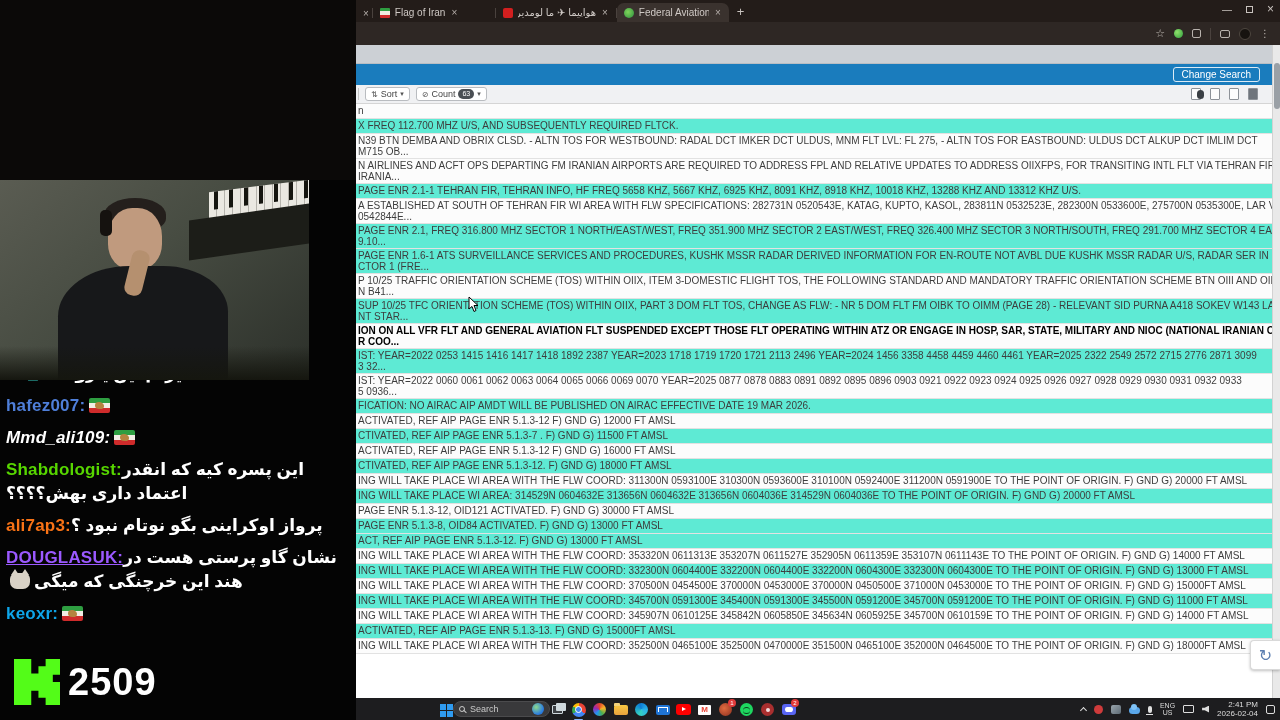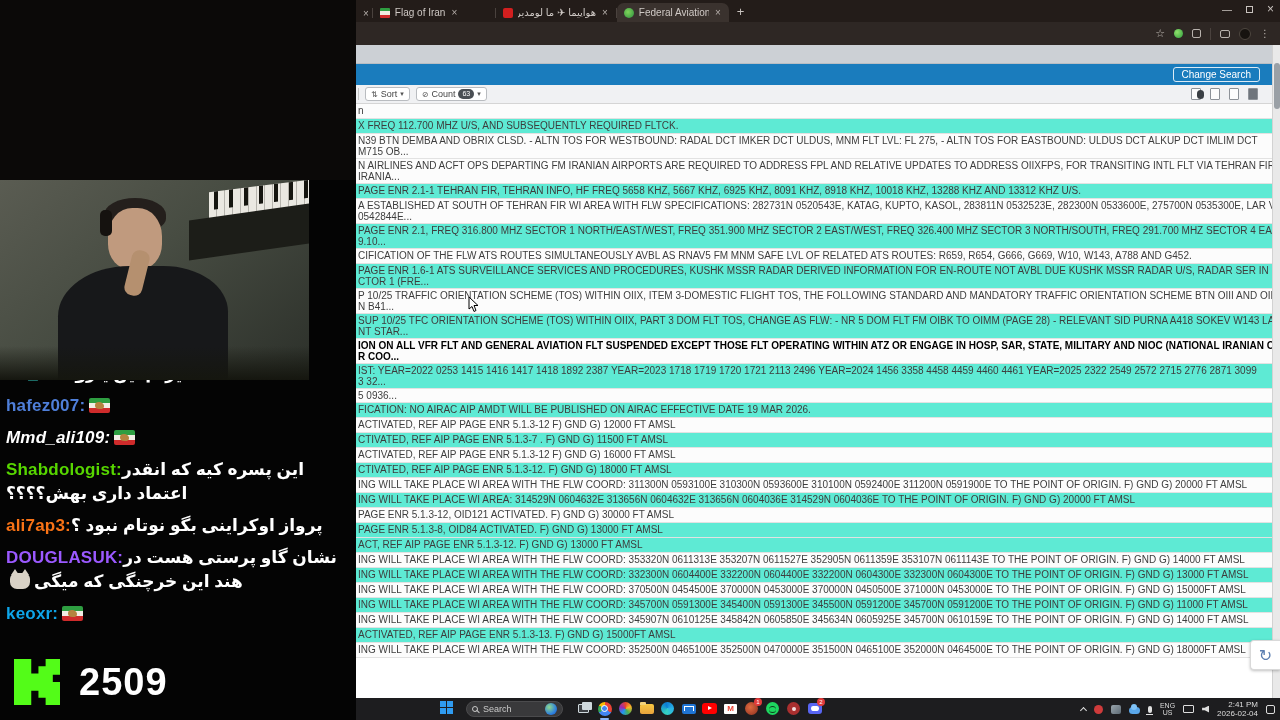--- a/index.html
+++ b/index.html
@@ -69,21 +69,21 @@
   .scroll-thumb { position:absolute; top:18px; left:1px; width:6px; height:46px; background:#9aa0a6; border-radius:3px; }
 
   .recaptcha { position:absolute; right:0; bottom:28px; width:30px; height:30px; background:#fff;
                border:1px solid #d9d9d9; border-right:none; border-radius:4px 0 0 4px;
                box-shadow:0 1px 3px rgba(0,0,0,.25); display:flex; align-items:center; justify-content:center;
                color:#5a7db0; font-size:16px; }
 
   
   .taskbar { position:absolute; left:356px; right:0; bottom:0; height:22px; background:#1d1d1f;
              display:flex; align-items:center; z-index:2; }
-  .tb-main { display:flex; align-items:flex-start; gap:13px; margin-left:84px; }
+  .tb-main { display:flex; align-items:flex-end; gap:0; margin-left:84px; }
   .start { width:13px; height:13px; display:grid; grid-template-columns:6px 6px; gap:1px; }
   .start span { background:#2f9bf0; width:6px; height:6px; }
   .search-pill { width:97px; height:16px; background:#39393b; border:1px solid #4b4b4d; border-radius:9px;
                  display:flex; align-items:center; gap:5px; padding:0 5px; color:#c9c9c9; font-size:9px; }
   .mag { width:6px; height:6px; border:1px solid #c9c9c9; border-radius:50%; position:relative; flex:none; }
   .mag::after { content:''; position:absolute; width:4px; height:1px; background:#c9c9c9; right:-3px; bottom:-1px; transform:rotate(45deg); }
   .globe { margin-left:auto; width:12px; height:12px; border-radius:50%;
            background:radial-gradient(circle at 35% 35%,#8ed98a,#2b7de0 65%,#1b5fb8); }
   .app { width:15px; height:15px; position:relative; display:flex; align-items:center; justify-content:center; flex:none; }
   .app .badge { position:absolute; right:-3px; top:-3px; min-width:8px; height:8px; background:#e23b3b;
@@ -159,21 +159,21 @@
   .emote { display:inline-block; vertical-align:-2px; margin:0 4px; }
   .emote-iran-flag { width:21px; height:15px; border-radius:2px; position:relative;
       background:linear-gradient(180deg,#2e9e41 0 33%,#f2ede4 33% 66%,#cf2b2b 66% 100%); }
   .emote-iran-flag::after { content:''; position:absolute; left:6px; top:4px; width:9px; height:7px;
       background:#b5833f; border-radius:45% 55% 40% 50%; }
   .emote-cat { width:20px; height:16px; background:#d9d2c6; border-radius:6px 6px 7px 7px; position:relative; }
   .emote-cat::before, .emote-cat::after { content:''; position:absolute; top:-4px;
       border-left:4px solid transparent; border-right:4px solid transparent; border-bottom:6px solid #d9d2c6; }
   .emote-cat::before { left:1px; } .emote-cat::after { right:1px; }
 
-  .kick { position:absolute; left:14px; top:658px; display:flex; align-items:center; gap:19px; z-index:4; }
+  .kick { position:absolute; left:14px; top:658px; display:flex; align-items:center; gap:8px; z-index:4; }
   .kick-count { color:#fff; font-size:38px; font-weight:800; letter-spacing:1px; }
 
   .cursor { position:absolute; left:468px; top:296px; z-index:6; }
 </style>
 </head>
 <body>
 
 <div id="app" data-name="screen">
 
   <div class="browser" data-name="browser-window">
@@ -262,23 +262,20 @@
           <div>PAGE ENR 2.1-1 TEHRAN FIR, TEHRAN INFO, HF FREQ 5658 KHZ, 5667 KHZ, 6925 KHZ, 8091 KHZ, 8918 KHZ, 10018 KHZ, 13288 KHZ AND 13312 KHZ U/S.</div>
         </div>
         <div class="row double" data-name="notam-row">
           <div>A ESTABLISHED AT SOUTH OF TEHRAN FIR WI AREA WITH FLW SPECIFICATIONS: 282731N 0520543E, KATAG, KUPTO, KASOL, 283811N 0532523E, 282300N 0533600E, 275700N 0535300E, LAR VOR/DME,</div>
           <div>0542844E...</div>
         </div>
         <div class="row alt double" data-name="notam-row">
           <div>PAGE ENR 2.1, FREQ 316.800 MHZ SECTOR 1 NORTH/EAST/WEST, FREQ 351.900 MHZ SECTOR 2 EAST/WEST, FREQ 326.400 MHZ SECTOR 3 NORTH/SOUTH, FREQ 291.700 MHZ SECTOR 4 EAST/WEST/SOUTH,</div>
           <div>9.10...</div>
         </div>
-        <div class="row" data-name="notam-row">
-          <div>CIFICATION OF THE FLW ATS ROUTES SIMULTANEOUSLY AVBL AS RNAV5 FM MNM SAFE LVL OF RELATED ATS ROUTES: R659, R654, G666, G669, W10, W143, A788 AND G452.</div>
-        </div>
         <div class="row alt double" data-name="notam-row">
           <div>PAGE ENR 1.6-1 ATS SURVEILLANCE SERVICES AND PROCEDURES, KUSHK MSSR RADAR DERIVED INFORMATION FOR EN-ROUTE NOT AVBL DUE KUSHK MSSR RADAR U/S, RADAR SER IN SOME PARTS OF THE</div>
           <div>CTOR 1 (FRE...</div>
         </div>
         <div class="row double" data-name="notam-row">
           <div>P 10/25 TRAFFIC ORIENTATION SCHEME (TOS) WITHIN OIIX, ITEM 3-DOMESTIC FLIGHT TOS, THE FOLLOWING STANDARD AND MANDATORY TRAFFIC ORIENTATION SCHEME BTN OIII AND OIMD ARE APPLICABLE: 1.</div>
           <div>N B41...</div>
         </div>
         <div class="row alt double" data-name="notam-row">
           <div>SUP 10/25 TFC ORIENTATION SCHEME (TOS) WITHIN OIIX, PART 3 DOM FLT TOS, CHANGE AS FLW: - NR 5 DOM FLT FM OIBK TO OIMM (PAGE 28) - RELEVANT SID PURNA A418 SOKEV W143 LAR Z5 LOSAN</div>
@@ -286,20 +283,21 @@
         </div>
         <div class="row bold double" data-name="notam-row">
           <div>ION ON ALL VFR FLT AND GENERAL AVIATION FLT SUSPENDED EXCEPT THOSE FLT OPERATING WITHIN ATZ OR ENGAGE IN HOSP, SAR, STATE, MILITARY AND NIOC (NATIONAL IRANIAN OIL CO) HELICOPTER FLT</div>
           <div>R COO...</div>
         </div>
         <div class="row alt double" data-name="notam-row">
           <div>IST: YEAR=2022 0253 1415 1416 1417 1418 1892 2387 YEAR=2023 1718 1719 1720 1721 2113 2496 YEAR=2024 1456 3358 4458 4459 4460 4461 YEAR=2025 2322 2549 2572 2715 2776 2871 3099</div>
           <div>3 32...</div>
         </div>
         <div class="row double" data-name="notam-row">
+          <div>IST: YEAR=2022 0060 0061 0062 0063 0064 0065 0066 0069 0070 YEAR=2025 0877 0878 0883 0891 0892 0895 0896 0903 0921 0922 0923 0924 0925 0926 0927 0928 0929 0930 0931 0932 0933</div>
           <div>5 0936...</div>
         </div>
         <div class="row alt" data-name="notam-row">
           <div>FICATION: NO AIRAC AIP AMDT WILL BE PUBLISHED ON AIRAC EFFECTIVE DATE 19 MAR 2026.</div>
         </div>
         <div class="row" data-name="notam-row">
           <div>ACTIVATED, REF AIP PAGE ENR 5.1.3-12 F) GND G) 12000 FT AMSL</div>
         </div>
         <div class="row alt" data-name="notam-row">
           <div>CTIVATED, REF AIP PAGE ENR 5.1.3-7 . F) GND G) 11500 FT AMSL</div>
@@ -431,21 +429,21 @@
 
   <div class="overlay" data-name="stream-overlay">
     <div class="overlay-top" data-name="overlay-top-panel"></div>
 
     <div class="chat" data-name="chat-list">
         <div class="chat-msg" data-name="chat-message"><span class="chat-user" data-name="chat-username" style="color: rgb(42, 161, 152);">mr_noh:</span><span class="chat-text" dir="rtl" data-name="chat-text"> میزنم این یارو</span></div>
         <div class="chat-msg" data-name="chat-message"><span class="chat-user" data-name="chat-username" style="color: rgb(79, 127, 217);">hafez007:</span><span class="chat-text" dir="rtl" data-name="chat-text"> <span class="emote emote-iran-flag" data-name="iran-flag-emote"></span></span></div>
         <div class="chat-msg" data-name="chat-message"><span class="chat-user" data-name="chat-username" style="color: rgb(255, 255, 255); font-style: italic;">Mmd_ali109:</span><span class="chat-text" dir="rtl" data-name="chat-text"> <span class="emote emote-iran-flag" data-name="iran-flag-emote"></span></span></div>
         <div class="chat-msg" data-name="chat-message"><span class="chat-user" data-name="chat-username" style="color: rgb(87, 214, 0);">Shabdologist:</span><span class="chat-text" dir="rtl" data-name="chat-text"> این پسره کیه که انقدر اعتماد داری بهش؟؟؟؟</span></div>
         <div class="chat-msg" data-name="chat-message"><span class="chat-user" data-name="chat-username" style="color: #f97316;">ali7ap3:</span><span class="chat-text" dir="rtl" data-name="chat-text"> پرواز اوکراینی بگو نوتام نبود ؟</span></div>
-        <div class="chat-msg" data-name="chat-message"><span class="chat-user" data-name="chat-username" style="color: rgb(155, 89, 255);">DOUGLASUK:</span><span class="chat-text" dir="rtl" data-name="chat-text"> نشان گاو پرستی هست در هند این خرچنگی که میگی<span class="emote emote-cat" data-name="cat-emote"></span></span></div>
+        <div class="chat-msg" data-name="chat-message"><span class="chat-user" data-name="chat-username" style="color: rgb(155, 89, 255); text-decoration: underline;">DOUGLASUK:</span><span class="chat-text" dir="rtl" data-name="chat-text"> نشان گاو پرستی هست در هند این خرچنگی که میگی<span class="emote emote-cat" data-name="cat-emote"></span></span></div>
         <div class="chat-msg" data-name="chat-message"><span class="chat-user" data-name="chat-username" style="color: #0ea5e9;">keoxr:</span><span class="chat-text" dir="rtl" data-name="chat-text"> <span class="emote emote-iran-flag" data-name="iran-flag-emote"></span></span></div>
       </div>
 
     <div class="webcam" data-name="webcam-feed">
       <div class="piano" data-name="piano-keys"></div>
       <div class="piano-body" data-name="piano-body"></div>
       <div class="person-hair" data-name="streamer-hair"></div>
       <div class="person-head" data-name="streamer-face"></div>
       <div class="headphone" data-name="headphones"></div>
       <div class="person-body" data-name="streamer-body"></div>

